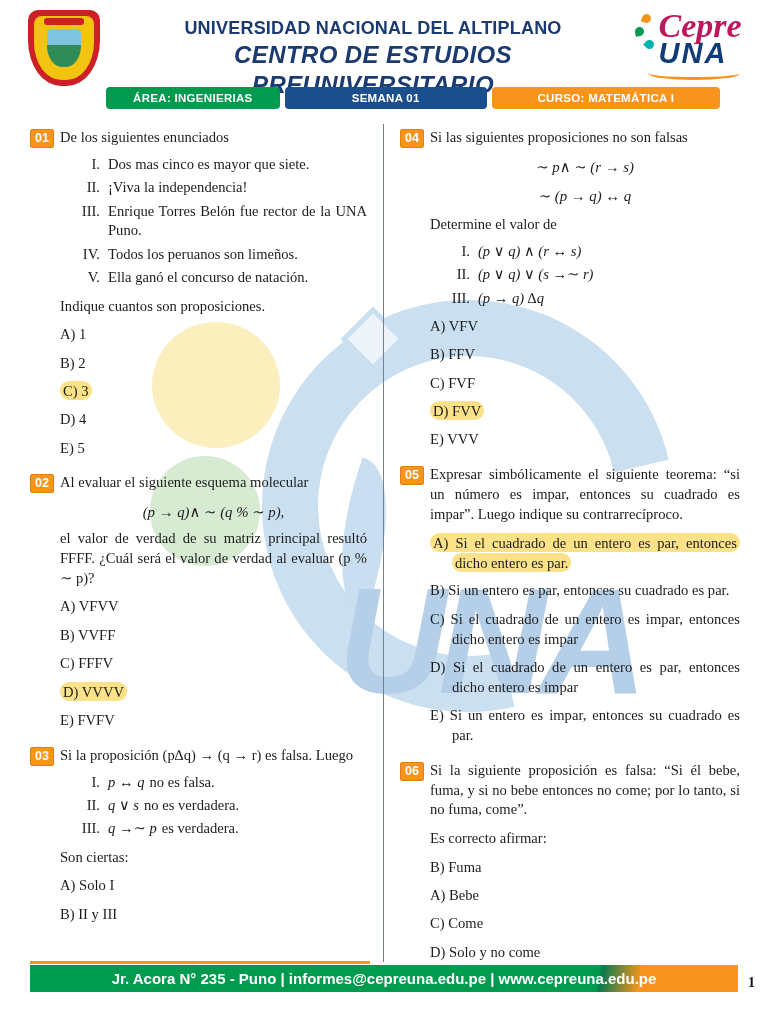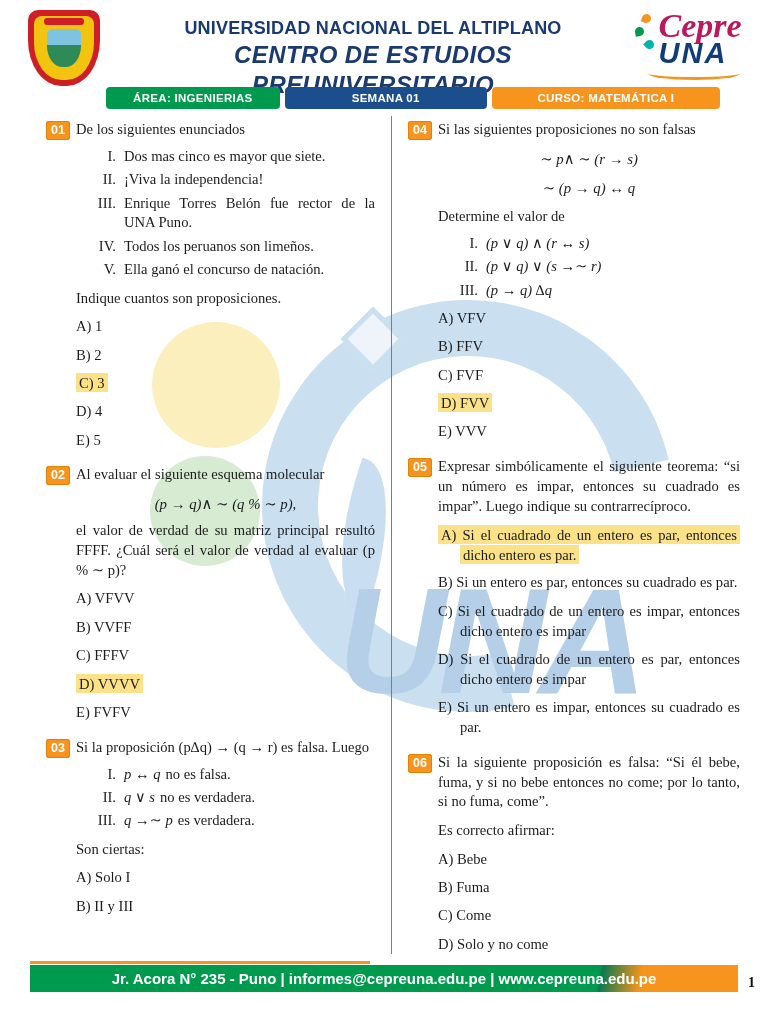--- a/index.html
+++ b/index.html
@@ -44,42 +44,42 @@
   .wm-c{position:absolute;left:262px;top:300px;width:300px;height:300px;border-radius:50%;
         border:56px solid #cadff0;border-right-color:transparent;transform:rotate(32deg);}
   .wm-cap{position:absolute;left:350px;top:316px;width:36px;height:36px;background:#eef4fa;
           border:5px solid #cadff0;transform:rotate(45deg);}
   .wm-f{position:absolute;left:338px;top:462px;width:52px;height:150px;background:#c9def1;
         border-radius:0 100% 4px 100%;transform:rotate(18deg);}
   .wm-una{position:absolute;left:338px;top:566px;font:italic 900 150px "Liberation Sans",sans-serif;
           color:#b5cfe9;letter-spacing:-8px;line-height:1;}
 
   
-  .columns{position:absolute;left:0;right:0;top:116px;height:838px;display:flex;z-index:1;margin-left:16px;}
+  .columns{position:absolute;left:0;right:0;top:124px;height:838px;display:flex;z-index:1;}
   .col{box-sizing:border-box;width:50%;overflow:hidden;}
   .col-left{padding:4px 16px 0 30px;border-right:1px solid #6f7f95;}
   .col-right{padding:4px 28px 0 16px;}
 
   .q{position:relative;padding-left:30px;margin-bottom:15px;font-size:14.6px;line-height:1.36;}
   .qnum{position:absolute;left:0;top:1px;background:var(--orange,#f7941d);color:#fff;
         font-family:"Liberation Sans",sans-serif;font-weight:bold;font-size:12.5px;
         padding:1px 5px;border-radius:3px;box-shadow:0 0 0 1px #e0810c inset;}
   .qstem{text-align:justify;}
   .qpara{margin:7px 0 2px;text-align:justify;}
   .formula{text-align:center;font-style:italic;margin:9px 0 7px;font-size:14.8px;}
   .mid{margin:9px 0 4px;text-align:justify;}
   .items{margin:7px 0 4px 4px;}
   .item{display:flex;margin:3.5px 0;}
   .rn{flex:0 0 36px;text-align:right;padding-right:8px;}
   .ibody{flex:1;text-align:justify;}
   .imath{font-style:italic;margin-right:5px;}
   .imath:empty,.itx:empty{display:none;}
   .opts{margin-top:5px;}
   .opt{margin:8.5px 0;padding-left:22px;text-indent:-22px;text-align:justify;}
-  .optin.hl{background:var(--highlight,#fbe289);border-radius:0;padding:1.5px 3px;
+  .optin.hl{background:var(--highlight,#fbe289);border-radius:9px;padding:1.5px 3px;
             box-decoration-break:clone;-webkit-box-decoration-break:clone;}
 
   
   .footbar{position:absolute;left:30px;right:30px;bottom:32px;height:27px;z-index:2;
            background:linear-gradient(100deg,var(--green,#009a4e) 0%,var(--green,#009a4e) 80%,#0b7a4e 80.5%,var(--orange,#f7941d) 86%);
            display:flex;align-items:center;justify-content:center;
            color:#fff;font-family:"Liberation Sans",sans-serif;font-weight:bold;font-size:15px;}
   .footbar::before{content:"";position:absolute;left:0;top:-4px;width:48%;height:3px;background:var(--orange,#f7941d);}
   .pagenum{position:absolute;right:13px;bottom:33px;font-weight:bold;font-size:14px;color:#111;z-index:2;}
 </style>
@@ -249,22 +249,22 @@
           <div class="opt"><span class="optin"><span class="olet">D)</span> <span class="otx">Si el cuadrado de un entero es par, entonces dicho entero es impar</span></span></div>
           <div class="opt"><span class="optin"><span class="olet">E)</span> <span class="otx">Si un entero es impar, entonces su cuadrado es par.</span></span></div>
         </div>
       </article>
 
       <article class="q">
         <span class="qnum">06</span>
         <div class="qstem">Si la siguiente proposición es falsa: “Si él bebe, fuma, y si no bebe entonces no come; por lo tanto, si no fuma, come”.</div>
         <div class="mid">Es correcto afirmar:</div>
         <div class="opts">
+          <div class="opt"><span class="optin"><span class="olet">B)</span> <span class="otx">Fuma</span></span></div>
           <div class="opt"><span class="optin"><span class="olet">A)</span> <span class="otx">Bebe</span></span></div>
-          <div class="opt"><span class="optin"><span class="olet">B)</span> <span class="otx">Fuma</span></span></div>
           <div class="opt"><span class="optin"><span class="olet">C)</span> <span class="otx">Come</span></span></div>
           <div class="opt"><span class="optin"><span class="olet">D)</span> <span class="otx">Solo y no come</span></span></div>
 
         </div>
       </article>
     </section>
   </main>
 
   <div class="footbar">
     <span>Jr. Acora N° 235 - Puno | informes@cepreuna.edu.pe | www.cepreuna.edu.pe</span>

